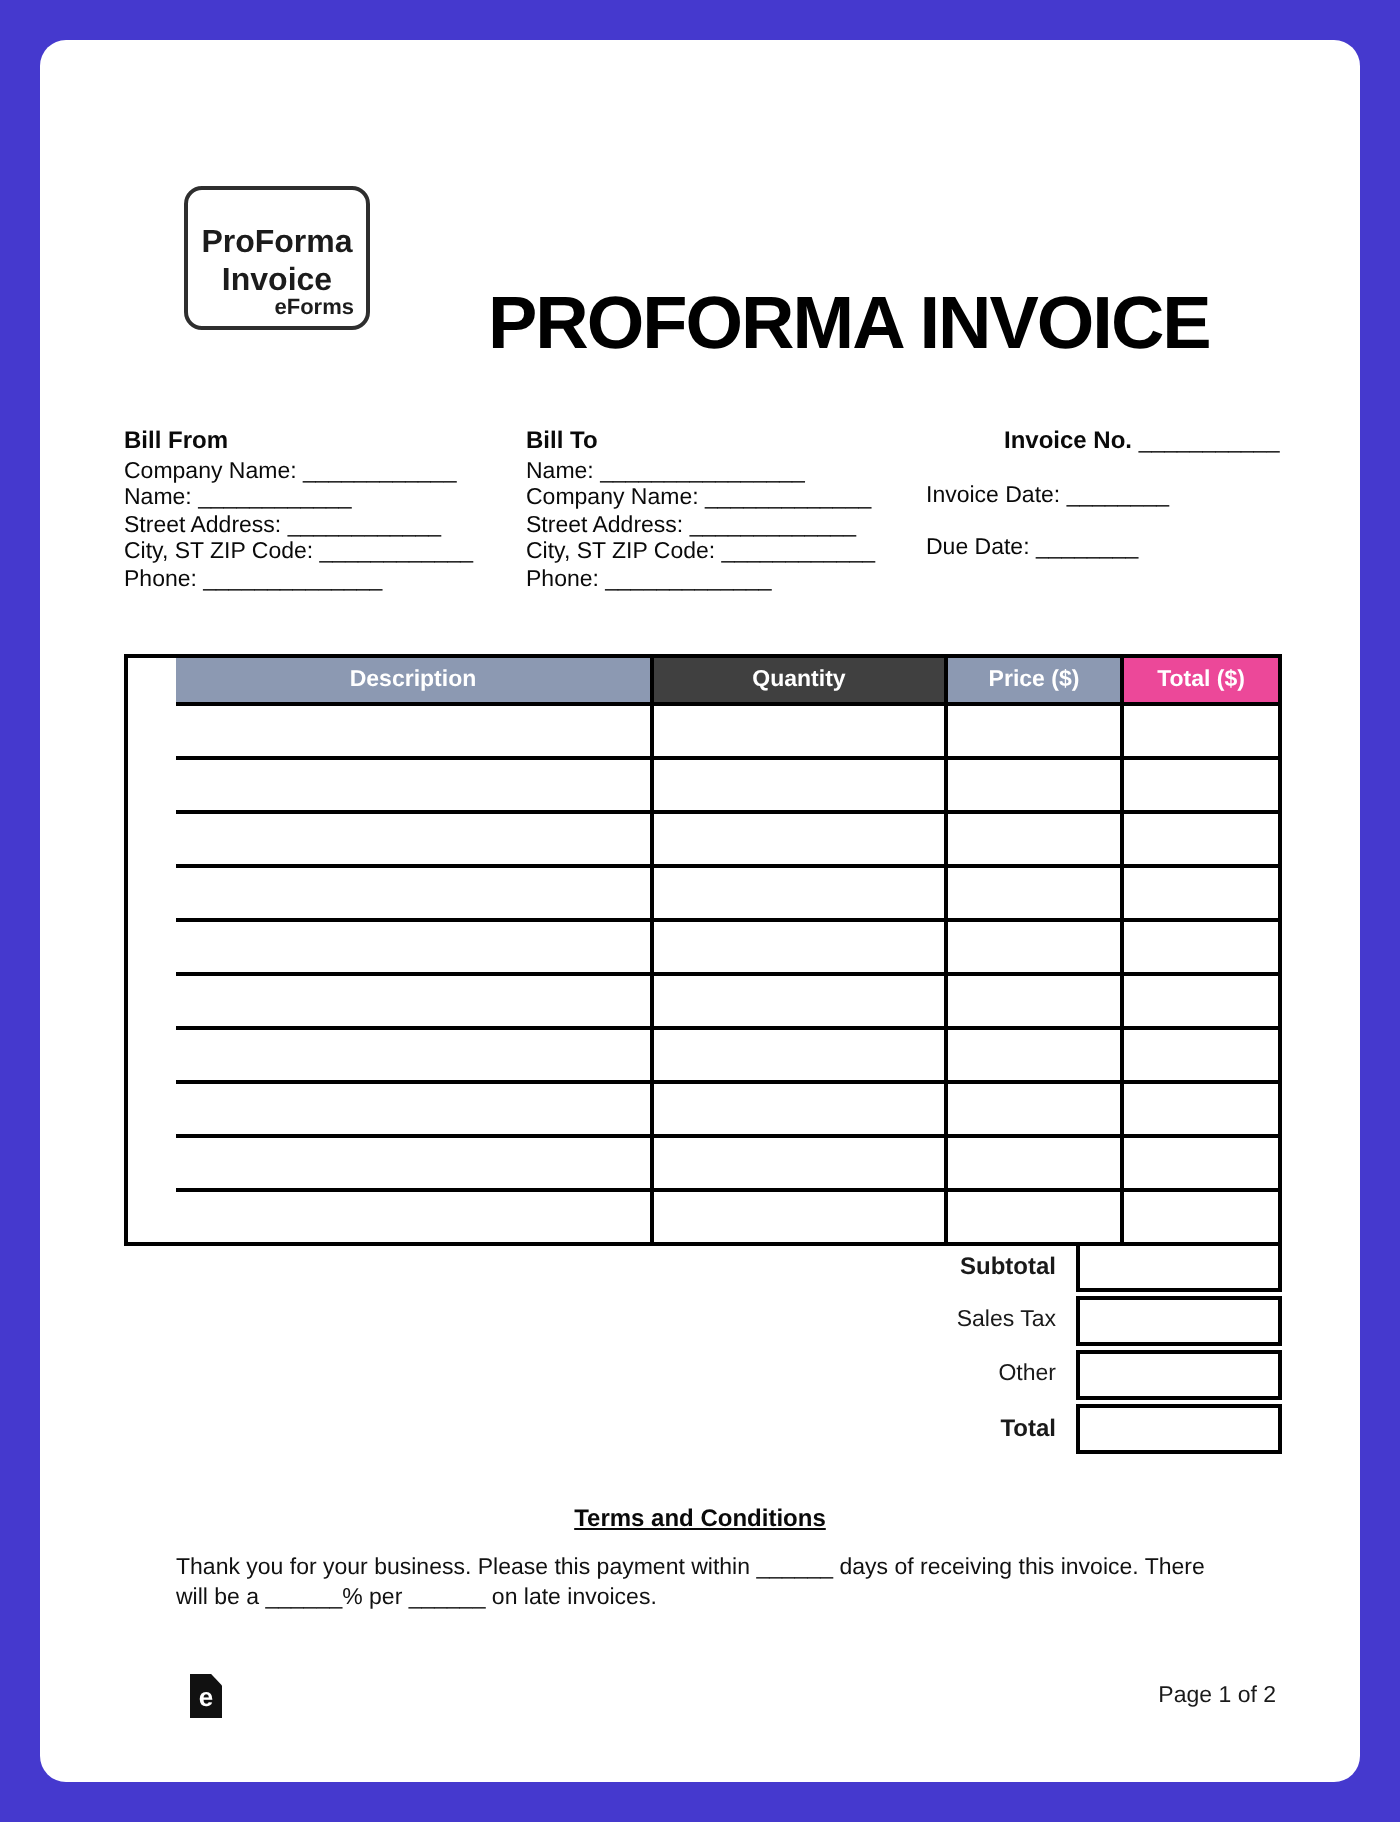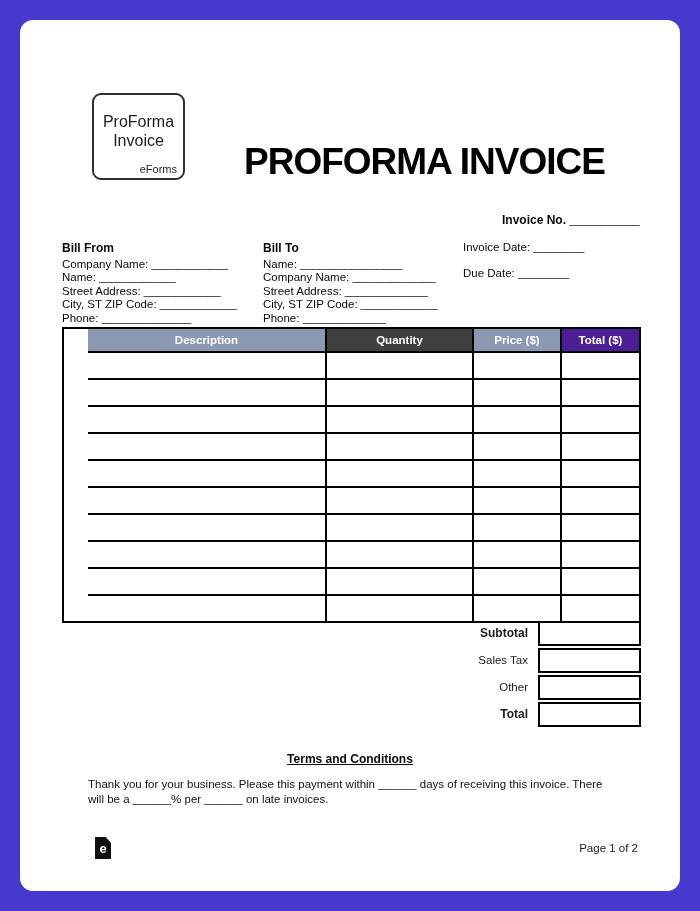--- a/index.html
+++ b/index.html
@@ -10,38 +10,39 @@
     color:#0a0a0a;
     position:relative;
     -webkit-font-smoothing:antialiased;
   }
   .page{
     position:absolute;left:20px;top:20px;width:660px;height:871px;
     background:#ffffff;border-radius:13px;overflow:hidden;
   }
   
   .logo-box{
-    position:absolute;left:72px;top:73px;width:93px;height:87px;
+    position:absolute;left:72px;top:73px;width:93px;height:72px;
     border:2px solid #2e2e2e;border-radius:9px;box-sizing:border-box;
     text-align:center;
+    font-weight:bold;
   }
   .logo-line{font-size:16px;line-height:19px;color:#1c1c1c;}
   .logo-line.first{margin-top:17px;}
   .logo-brand{
     position:absolute;right:6px;bottom:3px;font-size:11px;color:#1c1c1c;
   }
   
   .doc-title{
     position:absolute;left:224px;top:121px;
     font-size:37px;font-weight:bold;letter-spacing:-1px;white-space:nowrap;
     color:#000;
   }
   
   .info-block{position:absolute;top:193px;width:195px;font-size:11.5px;}
-  .info-block .heading{font-weight:bold;font-size:12px;margin-bottom:3px;margin-top:28px;}
+  .info-block .heading{font-weight:bold;font-size:12px;margin-bottom:3px;}
   .info-block .field{line-height:13.4px;white-space:nowrap;}
   .bill-from{left:42px;}
   .bill-to{left:243px;}
   .invoice-meta{left:443px;}
   .meta-line{margin-bottom:12.5px;white-space:nowrap;font-size:11.5px;line-height:14px;}
   .meta-line .b{font-weight:bold;font-size:12px;padding-left:39px;}
   
   .invoice-table{
     position:absolute;left:42px;top:307px;width:579px;
     border:2px solid #000;box-sizing:border-box;padding-left:24px;
@@ -127,21 +128,21 @@
     <div class="meta-line"><span class="b">Invoice No. </span><span>___________</span></div>
     <div class="meta-line">Invoice Date: ________</div>
     <div class="meta-line">Due Date: ________</div>
   </div>
 
   <div class="invoice-table">
     <div class="t-header">
       <div class="h-cell" style="background: rgb(140, 153, 178);">Description</div>
       <div class="h-cell" style="background: #404040;">Quantity</div>
       <div class="h-cell" style="background: rgb(140, 153, 178);">Price ($)</div>
-      <div class="h-cell" style="background: #4c1d95;">Total ($)</div>
+      <div class="h-cell" style="background: #ec4899;">Total ($)</div>
     </div>
     <div>
         <div class="t-row">
           <div class="t-cell"></div>
           <div class="t-cell"></div>
           <div class="t-cell"></div>
           <div class="t-cell"></div>
         </div>
         <div class="t-row">
           <div class="t-cell"></div>

